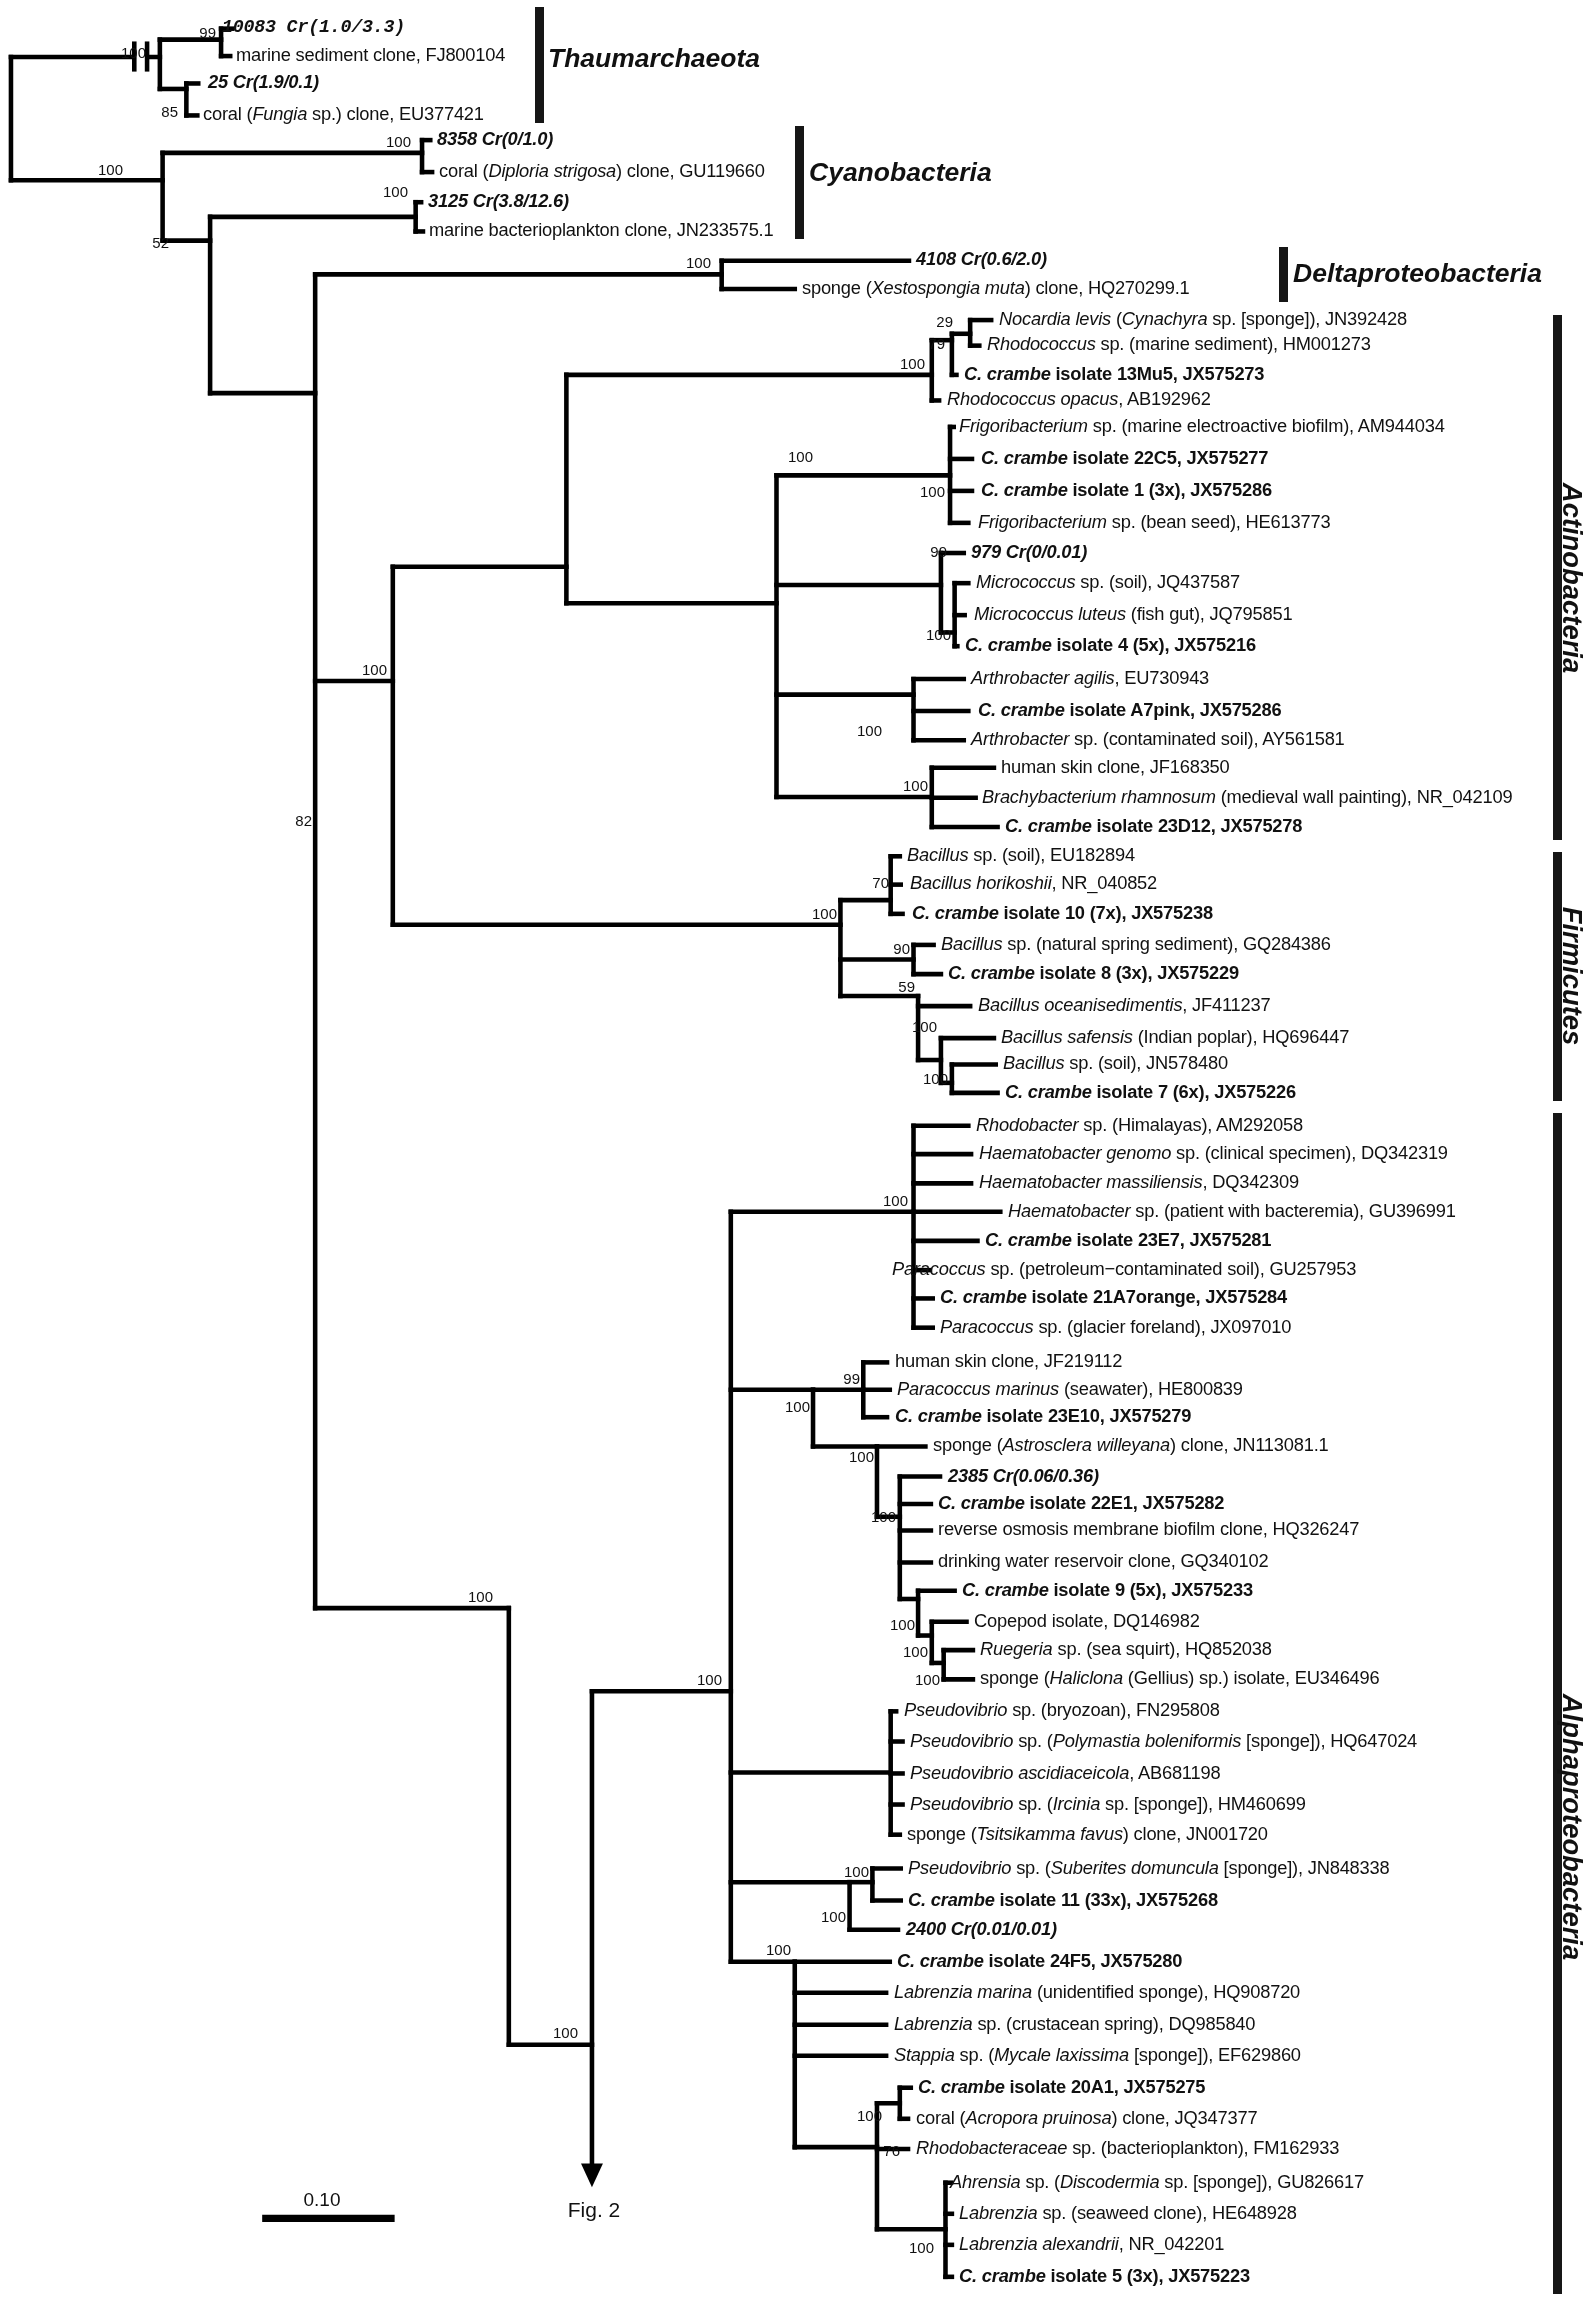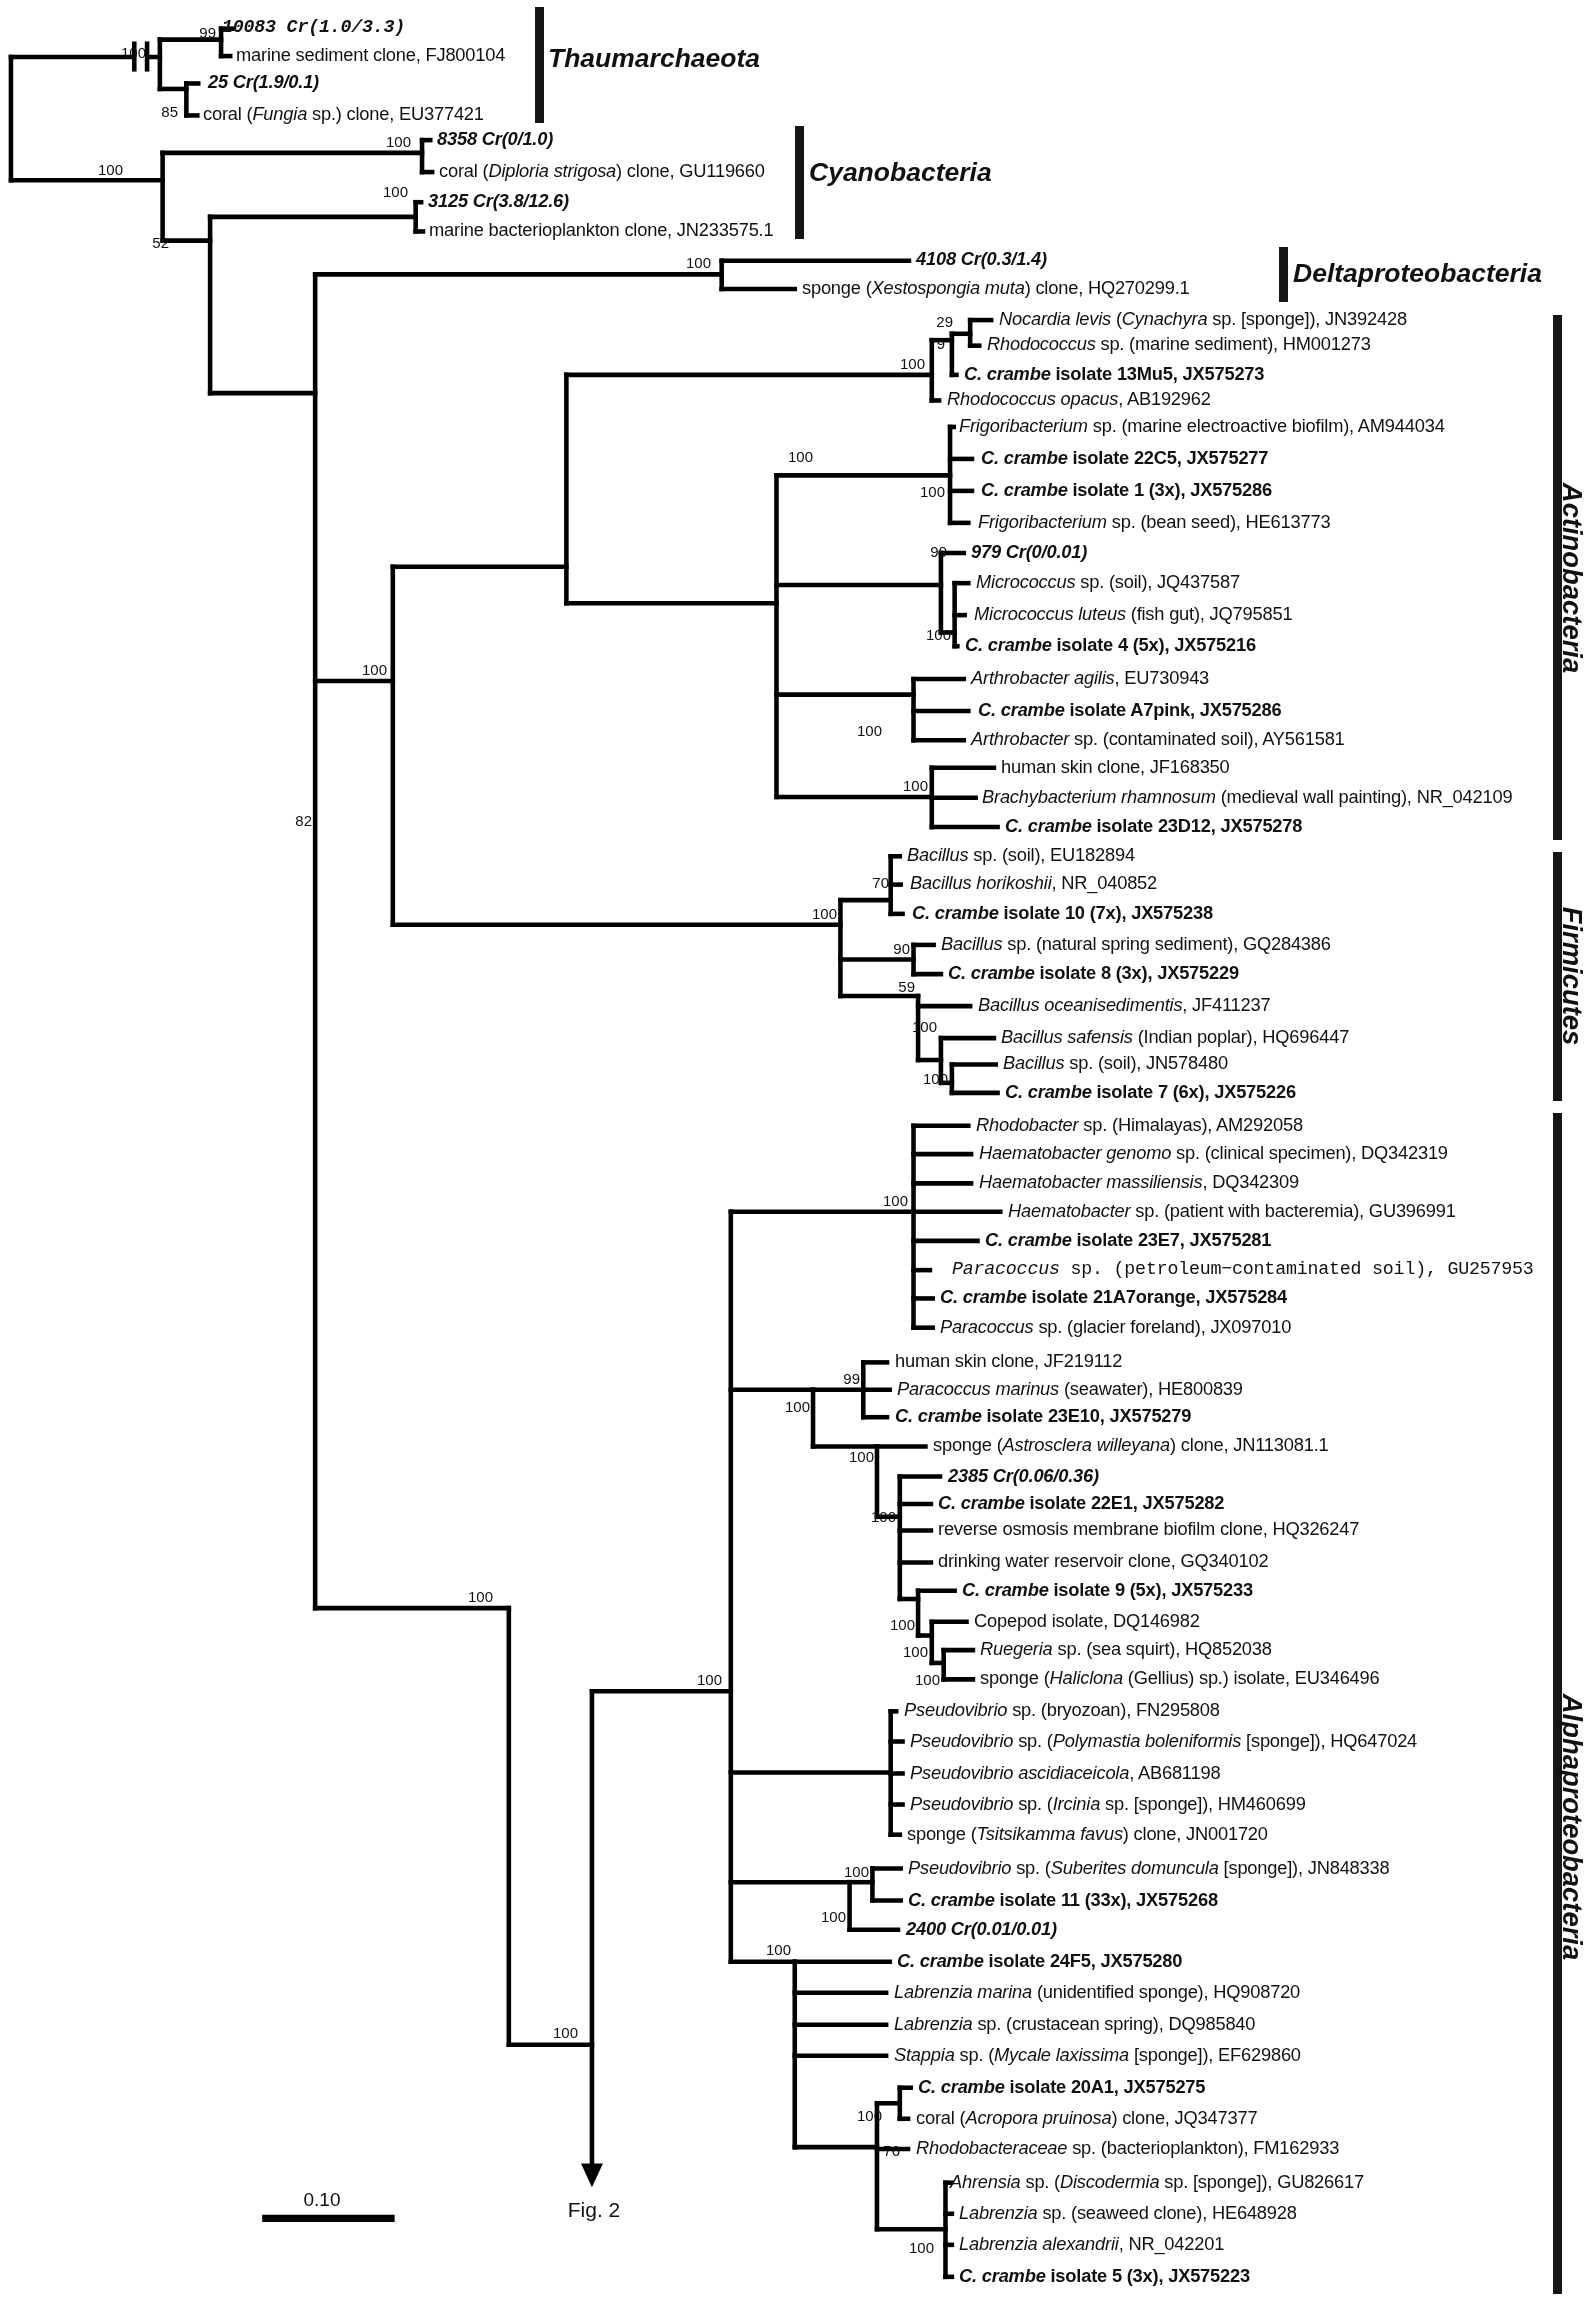--- a/index.html
+++ b/index.html
@@ -201,21 +201,21 @@
     </svg>
   <div id="taxa-layer">
       <div class="taxon" style="left: 222px; top: 28px; font-family: Liberation Mono, monospace;"><span class="seg-bi">10083 Cr(1.0/3.3)</span></div>
       <div class="taxon" style="left: 236px; top: 56px;"><span class="seg-r">marine sediment clone, FJ800104</span></div>
       <div class="taxon" style="left: 208px; top: 83px;"><span class="seg-bi">25 Cr(1.9/0.1)</span></div>
       <div class="taxon" style="left: 203px; top: 115px;"><span class="seg-r">coral (</span><span class="seg-i">Fungia</span><span class="seg-r"> sp.) clone, EU377421</span></div>
       <div class="taxon" style="left: 437px; top: 140px;"><span class="seg-bi">8358 Cr(0/1.0)</span></div>
       <div class="taxon" style="left: 439px; top: 172px;"><span class="seg-r">coral (</span><span class="seg-i">Diploria strigosa</span><span class="seg-r">) clone, GU119660</span></div>
       <div class="taxon" style="left: 428px; top: 202px;"><span class="seg-bi">3125 Cr(3.8/12.6)</span></div>
       <div class="taxon" style="left: 429px; top: 231px;"><span class="seg-r">marine bacterioplankton clone, JN233575.1</span></div>
-      <div class="taxon" style="left: 916px; top: 260px;"><span class="seg-bi">4108 Cr(0.3/1.4)</span></div>
+      <div class="taxon" style="left: 916px; top: 260px;"><span class="seg-bi">4108 Cr(0.6/2.0)</span></div>
       <div class="taxon" style="left: 802px; top: 289px;"><span class="seg-r">sponge (</span><span class="seg-i">Xestospongia muta</span><span class="seg-r">) clone, HQ270299.1</span></div>
       <div class="taxon" style="left: 999px; top: 320px;"><span class="seg-i">Nocardia levis</span><span class="seg-r"> (</span><span class="seg-i">Cynachyra</span><span class="seg-r"> sp. [sponge]), JN392428</span></div>
       <div class="taxon" style="left: 987px; top: 345px;"><span class="seg-i">Rhodococcus</span><span class="seg-r"> sp. (marine sediment), HM001273</span></div>
       <div class="taxon" style="left: 964px; top: 375px;"><span class="seg-bi">C. crambe</span><span class="seg-b"> isolate 13Mu5, JX575273</span></div>
       <div class="taxon" style="left: 947px; top: 400px;"><span class="seg-i">Rhodococcus opacus</span><span class="seg-r">, AB192962</span></div>
       <div class="taxon" style="left: 959px; top: 427px;"><span class="seg-i">Frigoribacterium</span><span class="seg-r"> sp. (marine electroactive biofilm), AM944034</span></div>
       <div class="taxon" style="left: 981px; top: 459px;"><span class="seg-bi">C. crambe</span><span class="seg-b"> isolate 22C5, JX575277</span></div>
       <div class="taxon" style="left: 981px; top: 491px;"><span class="seg-bi">C. crambe</span><span class="seg-b"> isolate 1 (3x), JX575286</span></div>
       <div class="taxon" style="left: 978px; top: 523px;"><span class="seg-i">Frigoribacterium</span><span class="seg-r"> sp. (bean seed), HE613773</span></div>
       <div class="taxon" style="left: 971px; top: 553px;"><span class="seg-bi">979 Cr(0/0.01)</span></div>
@@ -235,21 +235,21 @@
       <div class="taxon" style="left: 948px; top: 974px;"><span class="seg-bi">C. crambe</span><span class="seg-b"> isolate 8 (3x), JX575229</span></div>
       <div class="taxon" style="left: 978px; top: 1006px;"><span class="seg-i">Bacillus oceanisedimentis</span><span class="seg-r">, JF411237</span></div>
       <div class="taxon" style="left: 1001px; top: 1038px;"><span class="seg-i">Bacillus safensis</span><span class="seg-r"> (Indian poplar), HQ696447</span></div>
       <div class="taxon" style="left: 1003px; top: 1064px;"><span class="seg-i">Bacillus</span><span class="seg-r"> sp. (soil), JN578480</span></div>
       <div class="taxon" style="left: 1005px; top: 1093px;"><span class="seg-bi">C. crambe</span><span class="seg-b"> isolate 7 (6x), JX575226</span></div>
       <div class="taxon" style="left: 976px; top: 1126px;"><span class="seg-i">Rhodobacter</span><span class="seg-r"> sp. (Himalayas), AM292058</span></div>
       <div class="taxon" style="left: 979px; top: 1154px;"><span class="seg-i">Haematobacter genomo</span><span class="seg-r"> sp. (clinical specimen), DQ342319</span></div>
       <div class="taxon" style="left: 979px; top: 1183px;"><span class="seg-i">Haematobacter massiliensis</span><span class="seg-r">, DQ342309</span></div>
       <div class="taxon" style="left: 1008px; top: 1212px;"><span class="seg-i">Haematobacter</span><span class="seg-r"> sp. (patient with bacteremia), GU396991</span></div>
       <div class="taxon" style="left: 985px; top: 1241px;"><span class="seg-bi">C. crambe</span><span class="seg-b"> isolate 23E7, JX575281</span></div>
-      <div class="taxon" style="left: 952px; top: 1270px; font-family: Liberation Mono, monospace;"><span class="seg-i">Paracoccus</span><span class="seg-r"> sp. (petroleum−contaminated soil), GU257953</span></div>
+      <div class="taxon" style="left: 892px; top: 1270px;"><span class="seg-i">Paracoccus</span><span class="seg-r"> sp. (petroleum−contaminated soil), GU257953</span></div>
       <div class="taxon" style="left: 940px; top: 1298px;"><span class="seg-bi">C. crambe</span><span class="seg-b"> isolate 21A7orange, JX575284</span></div>
       <div class="taxon" style="left: 940px; top: 1328px;"><span class="seg-i">Paracoccus</span><span class="seg-r"> sp. (glacier foreland), JX097010</span></div>
       <div class="taxon" style="left: 895px; top: 1362px;"><span class="seg-r">human skin clone, JF219112</span></div>
       <div class="taxon" style="left: 897px; top: 1390px;"><span class="seg-i">Paracoccus marinus</span><span class="seg-r"> (seawater), HE800839</span></div>
       <div class="taxon" style="left: 895px; top: 1417px;"><span class="seg-bi">C. crambe</span><span class="seg-b"> isolate 23E10, JX575279</span></div>
       <div class="taxon" style="left: 933px; top: 1446px;"><span class="seg-r">sponge (</span><span class="seg-i">Astrosclera willeyana</span><span class="seg-r">) clone, JN113081.1</span></div>
       <div class="taxon" style="left: 948px; top: 1477px;"><span class="seg-bi">2385 Cr(0.06/0.36)</span></div>
       <div class="taxon" style="left: 938px; top: 1504px;"><span class="seg-bi">C. crambe</span><span class="seg-b"> isolate 22E1, JX575282</span></div>
       <div class="taxon" style="left: 938px; top: 1530px;"><span class="seg-r">reverse osmosis membrane biofilm clone, HQ326247</span></div>
       <div class="taxon" style="left: 938px; top: 1562px;"><span class="seg-r">drinking water reservoir clone, GQ340102</span></div>

